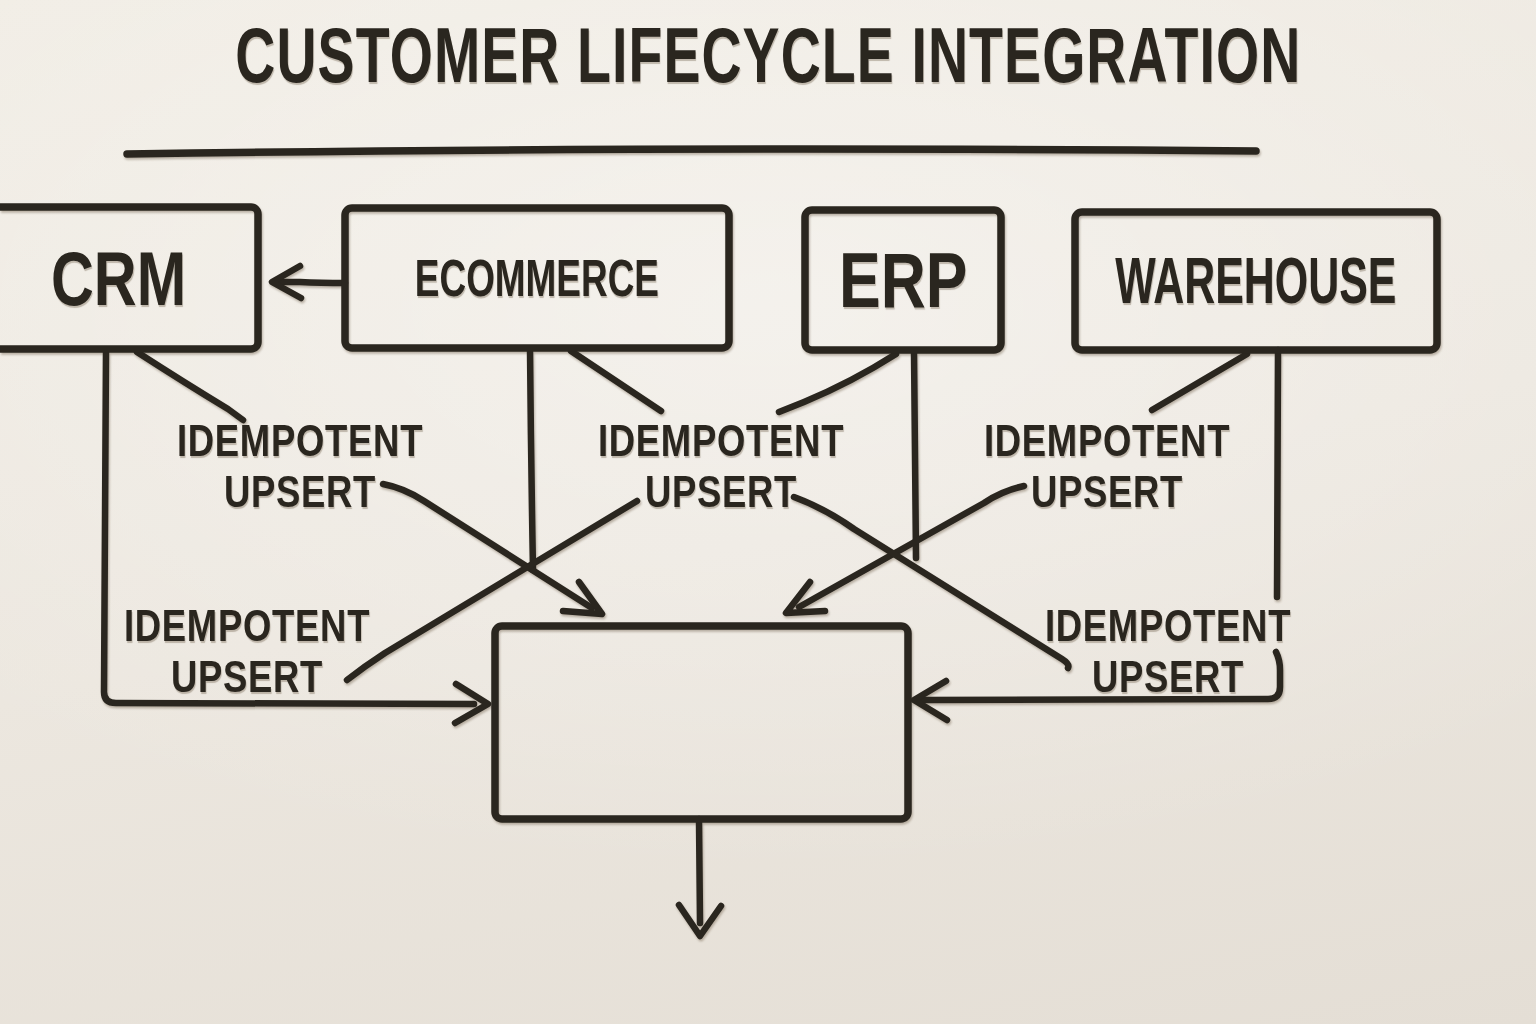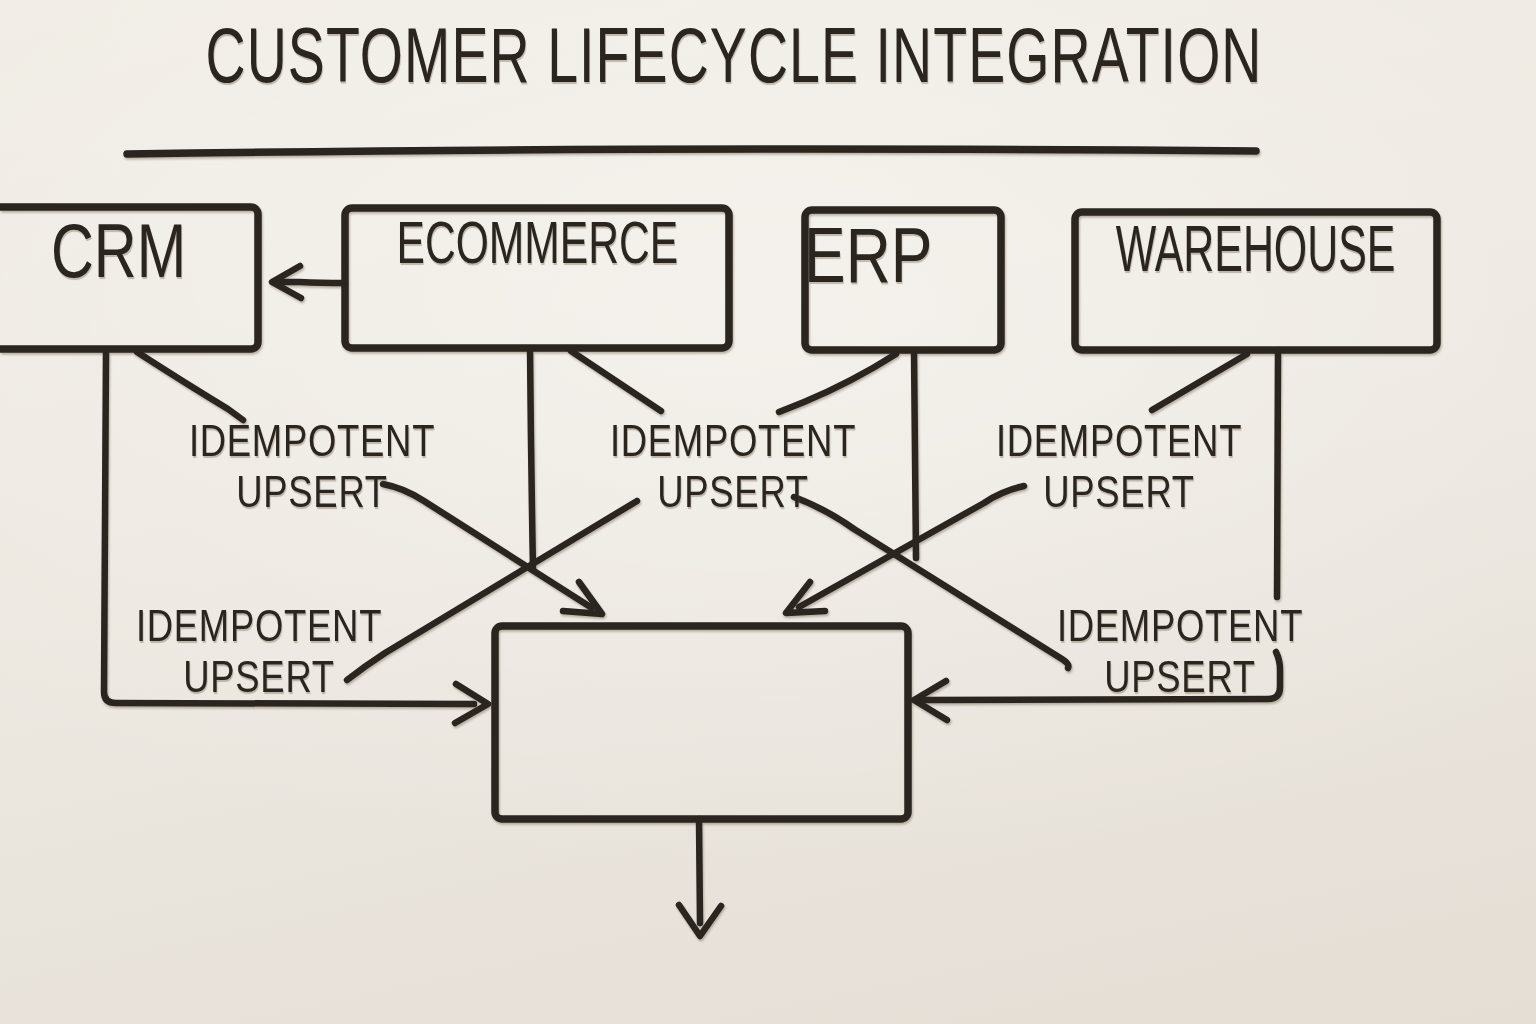--- a/index.html
+++ b/index.html
@@ -17,36 +17,36 @@
       radial-gradient(120% 90% at 50% 30%, rgba(255,255,255,.38), rgba(255,255,255,0) 62%),
       linear-gradient(168deg,#f1ede5 0%,#ece7df 52%,#e4ded5 100%);
   }
   svg.connectors{
     position:absolute;left:0;top:0;
     filter:drop-shadow(1px 2px 1px rgba(115,100,80,.45));
   }
   .s{stroke:var(--ink);fill:none;stroke-width:6.5;stroke-linecap:round;stroke-linejoin:round;}
   .thick{stroke-width:7.5;}
   .txt{
-    position:absolute;color:var(--ink);font-weight:400;
-    display:flex;align-items:center;justify-content:flex-start;text-align:center;
+    position:absolute;color:var(--ink);font-weight:700;
+    display:flex;align-items:center;justify-content:center;text-align:center;
     text-shadow:1px 2px 1px rgba(115,100,80,.40);
     white-space:nowrap;
   }
   .tx{display:block;}
   
   .title{left:0;top:58;width:1536px;height:110px;font-size:77px;letter-spacing:.02em;}
   .title .tx{transform:scale(.72,1);}
   
   .node{flex-direction:column;}
   .pos-crm{left:-20px;top:207px;width:278px;height:142px;font-size:76px;}
   .pos-crm .tx{transform:scale(.78,1);}
-  .pos-ecommerce{left:345px;top:208px;width:384px;height:140px;font-size:60px;}
+  .pos-ecommerce{left:345px;top:208px;width:384px;height:140px;font-size:52px;}
   .pos-ecommerce .tx{transform:scale(.71,1);}
-  .pos-erp{left:770px;top:210px;width:196px;height:140px;font-size:78px;}
+  .pos-erp{left:805px;top:210px;width:196px;height:140px;font-size:78px;}
   .pos-erp .tx{transform:scale(.80,1);}
   .pos-warehouse{left:1075px;top:212px;width:362px;height:138px;font-size:64px;}
   .pos-warehouse .tx{transform:scale(.67,1);}
   .pos-error{left:495px;top:626px;width:413px;height:193px;font-size:62px;line-height:73px;}
   .pos-error .tx{transform:scale(.92,1);}
   
   .elabel{font-size:45px;line-height:51px;width:280px;height:114px;letter-spacing:.02em;}
   .elabel .tx{transform:scale(.81,1);}
   .pos-l1{left:160px;top:409px;}
   .pos-l2{left:581px;top:409px;}

